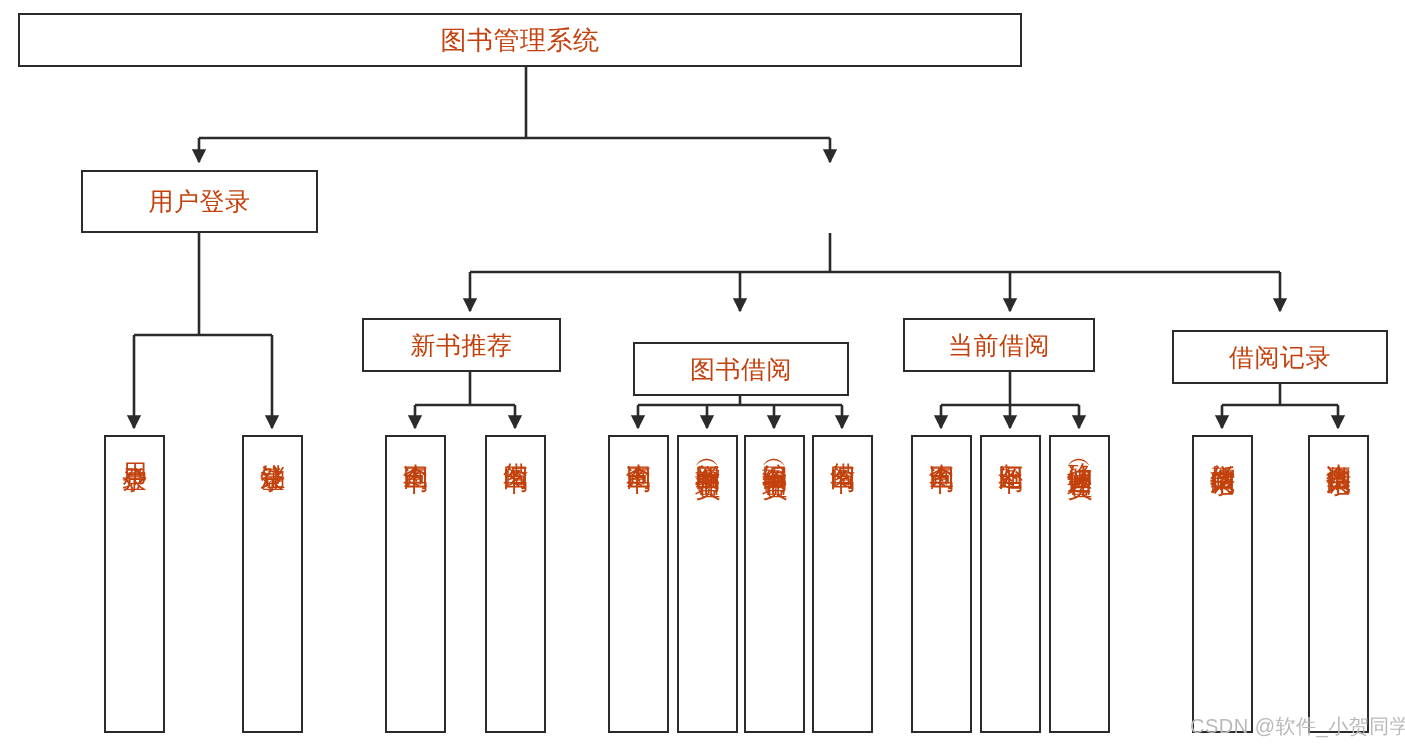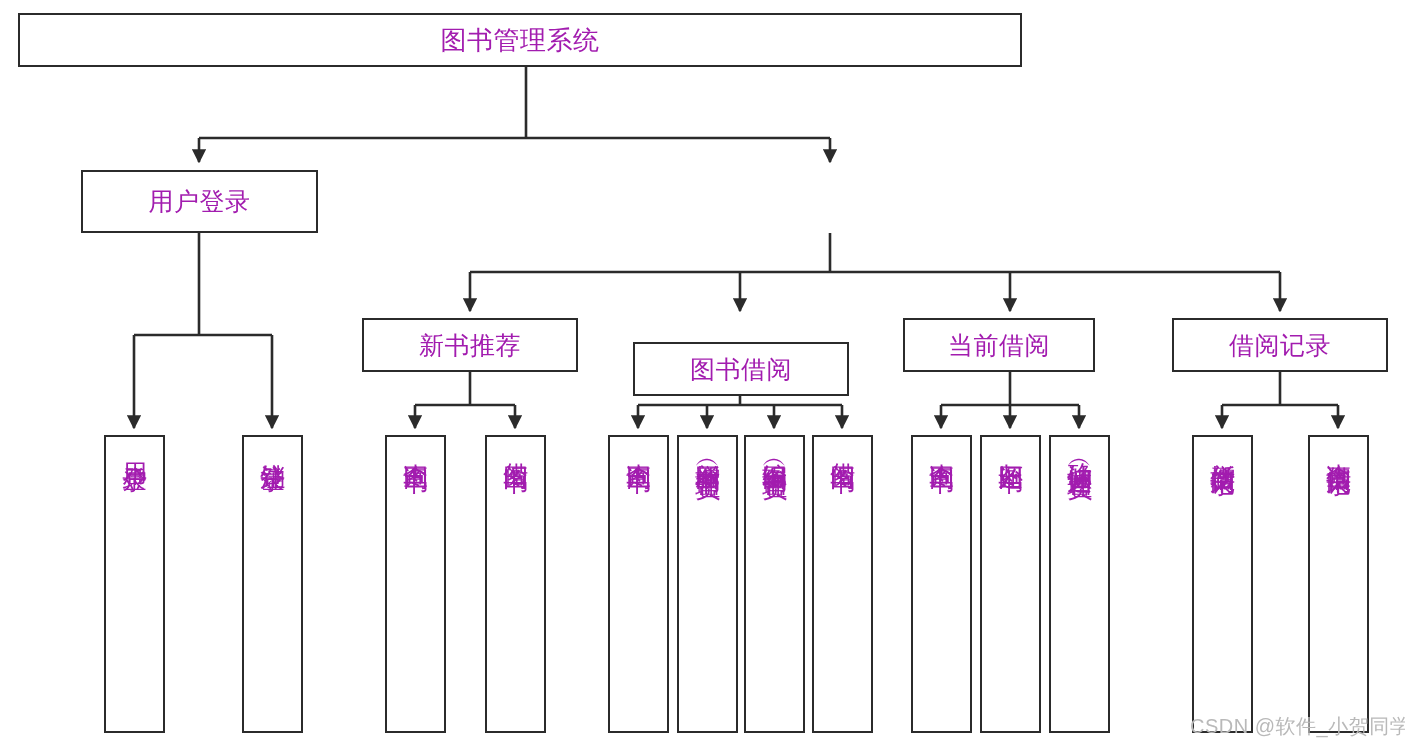--- a/index.html
+++ b/index.html
@@ -26,21 +26,21 @@
     height: 747px;
   }
   .node {
     position: absolute;
     box-sizing: border-box;
     background: #ffffff;
     border: 2px solid #2b2b2b;
     display: flex;
     align-items: center;
     justify-content: center;
-    color: #a21caf;
+    color: #c2410c;
     z-index: 2;
   }
   .node-label {
     display: block;
     text-align: center;
     line-height: 1.08;
     letter-spacing: 0.5px;
   }
   .node.horizontal .node-label {
     font-size: 25px;
@@ -139,33 +139,33 @@
 
   <div class="node horizontal" id="root-node" style="left:18px; top:13px; width:1004px; height:54px;">
     <span class="node-label">图书管理系统</span>
   </div>
 
   <div class="node horizontal" style="left:81px; top:170px; width:237px; height:63px;">
     <span class="node-label">用户登录</span>
   </div>
 
 
-  <div class="node horizontal" style="left:362px; top:318px; width:216px; height:54px;">
+  <div class="node horizontal" style="left:362px; top:318px; width:199px; height:54px;">
     <span class="node-label">新书推荐</span>
   </div>
 
   <div class="node horizontal" style="left:633px; top:318px; width:216px; height:54px;margin-top:24px;">
     <span class="node-label">图书借阅</span>
   </div>
 
   <div class="node horizontal" style="left:903px; top:318px; width:192px; height:54px;">
     <span class="node-label">当前借阅</span>
   </div>
 
-  <div class="node horizontal" style="left:1172px; top:318px; width:216px; height:54px;">
+  <div class="node horizontal" style="left:1172px; top:330px; width:216px; height:54px;">
     <span class="node-label">借阅记录</span>
   </div>
 
   <div class="node vertical short" style="left:104px; top:435px; width:61px; height:298px;">
     <span class="node-label">用户登录</span>
   </div>
 
   <div class="node vertical short" style="left:242px; top:435px; width:61px; height:298px;">
     <span class="node-label">注销登录</span>
   </div>

